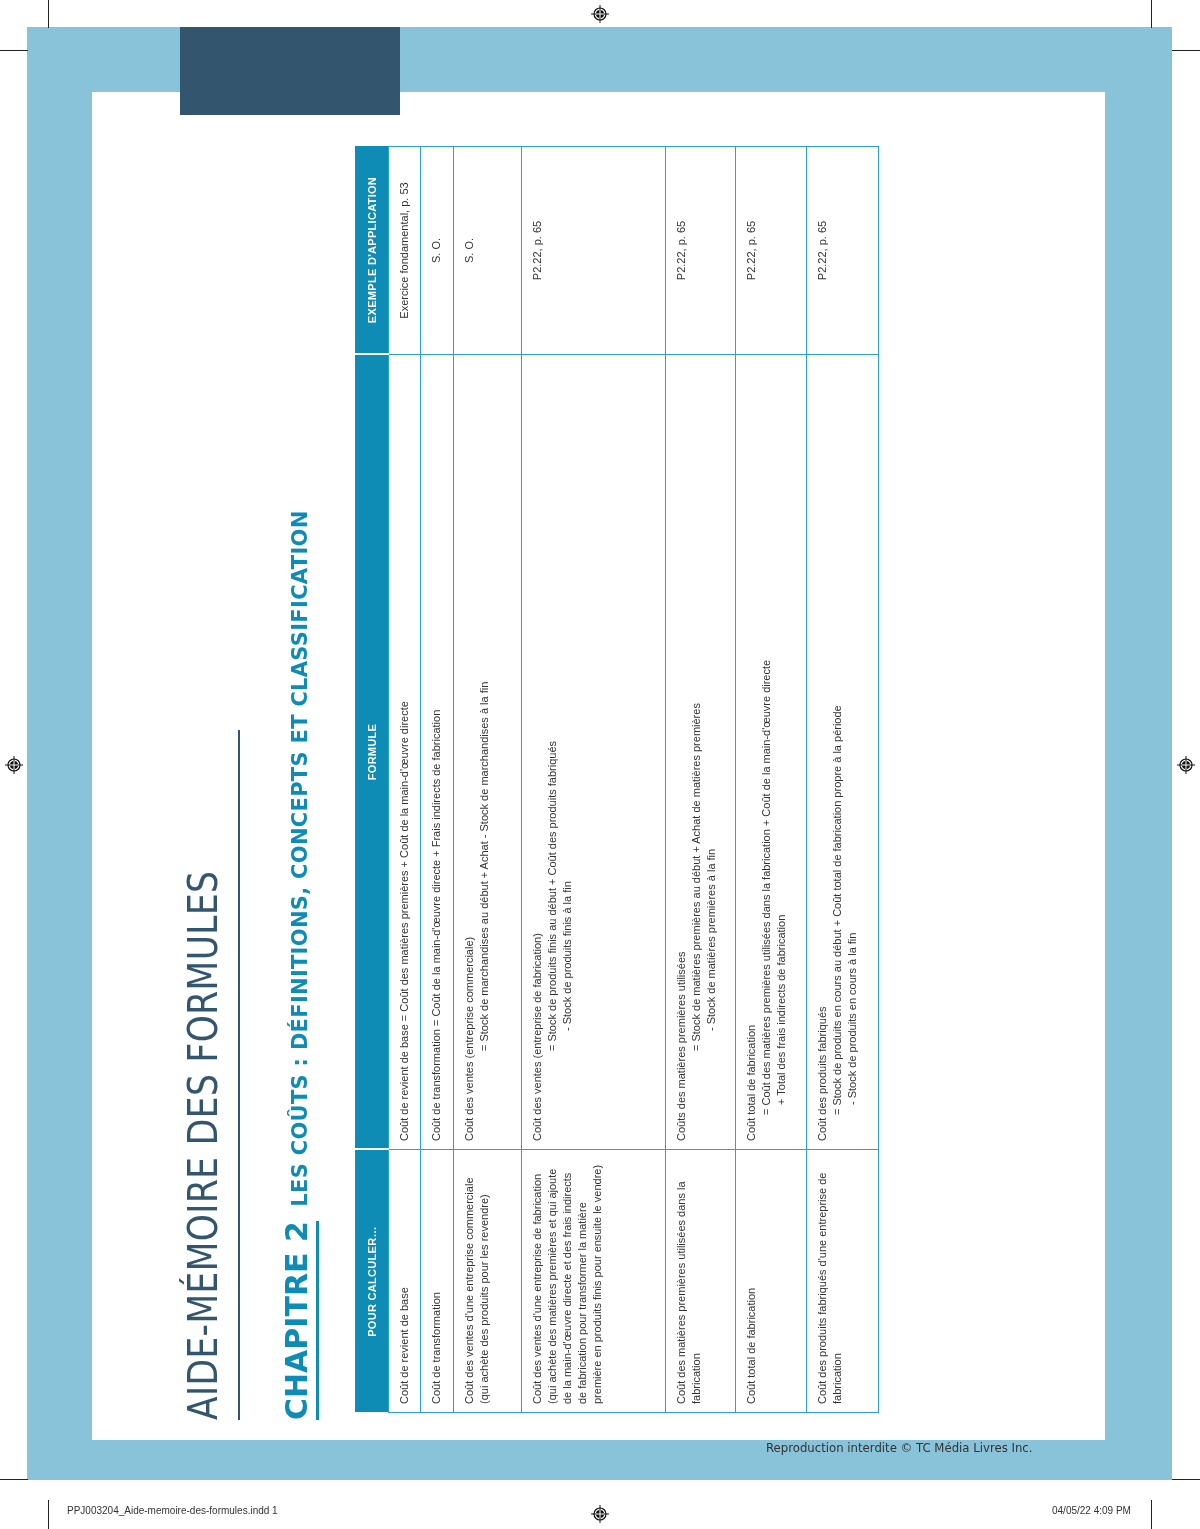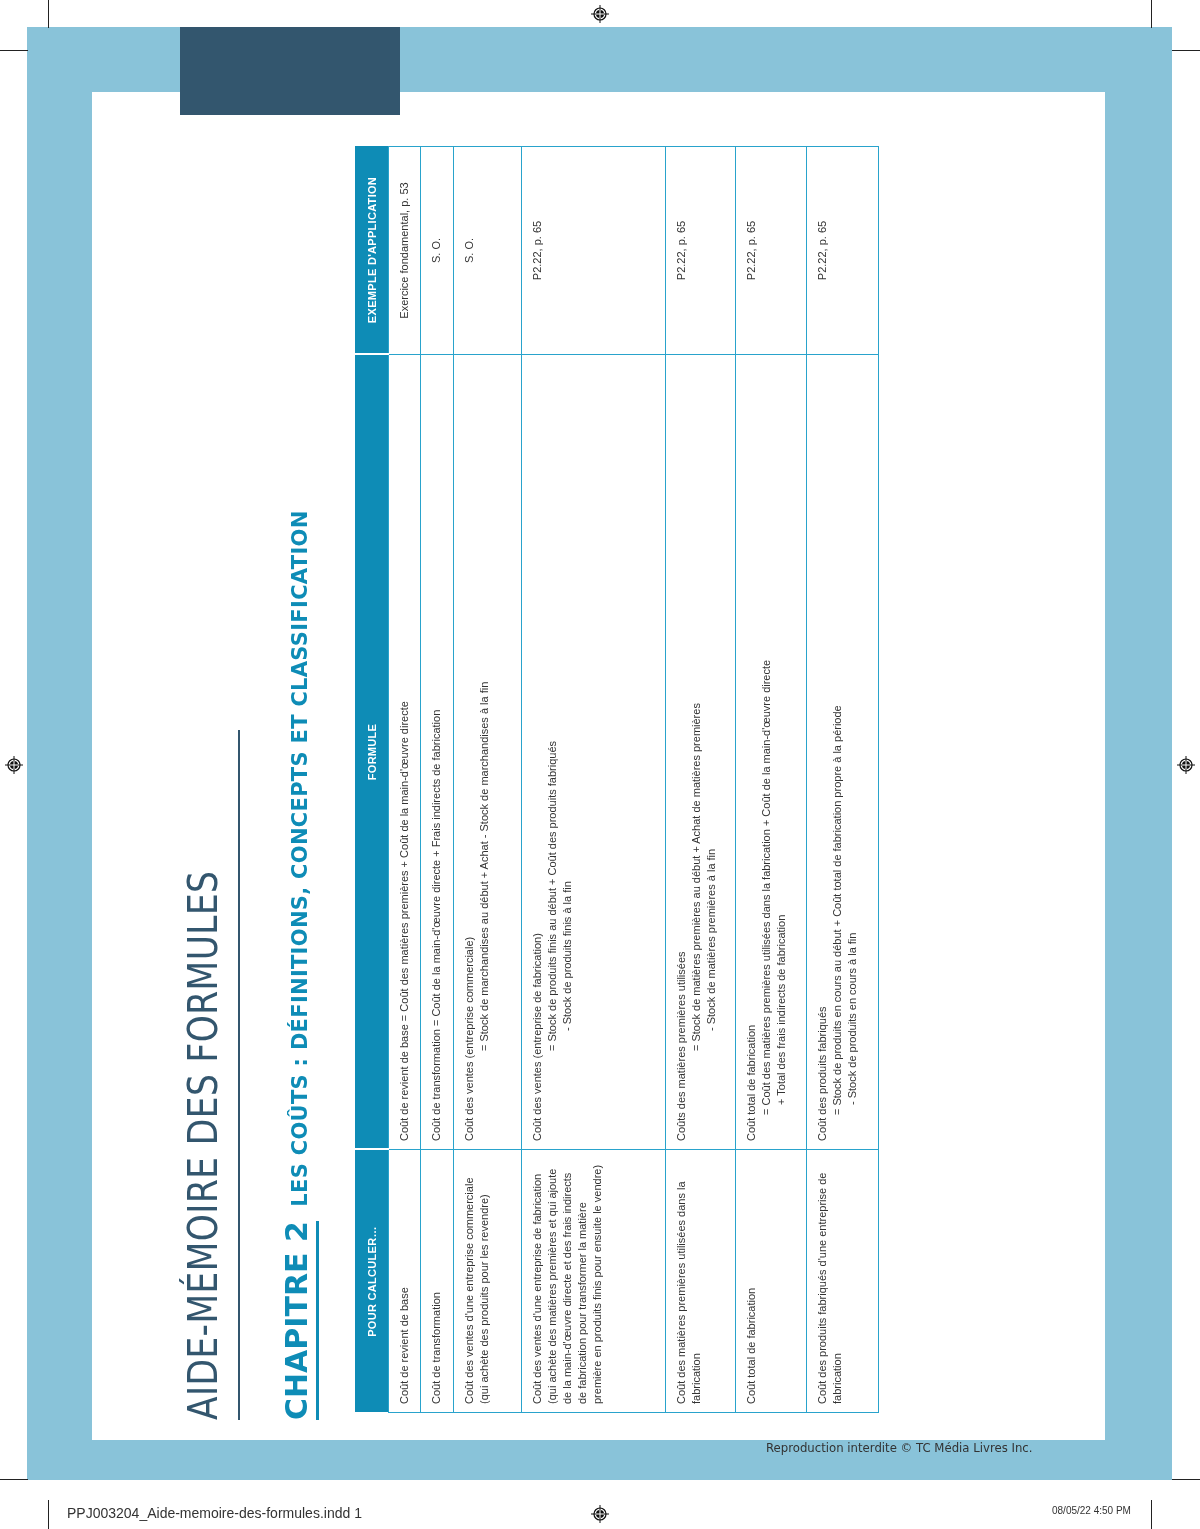--- a/index.html
+++ b/index.html
@@ -59,21 +59,21 @@
   table.formulas td.ex { text-align: center; }
   .indent1 { padding-left: 90px; display: block; }
   .indent2 { padding-left: 110px; display: block; }
   .indent1b { padding-left: 26px; display: block; }
 
   
   .footer-copy {
     position: absolute; left: 766px; top: 1440px; font-family: "DejaVu Sans", sans-serif;
     font-size: 13px; color: #333; white-space: nowrap; transform: scaleX(0.9); transform-origin: 0 0;
   }
-  .slug-left { position: absolute; left: 67px; top: 1505px; font-size: 14px; color: #333; white-space: nowrap; }
+  .slug-left { position: absolute; left: 67px; top: 1505px; font-size: 10px; color: #333; white-space: nowrap; }
   .slug-right { position: absolute; left: 1052px; top: 1505px; font-size: 10px; color: #333; white-space: nowrap; }
 </style>
 </head>
 <body>
 
 <div class="frame"></div>
 <div class="inner"></div>
 <div class="navy-tab"></div>
 
 <div class="crop" style="left:48px;top:0;width:1px;height:28px;"></div>
@@ -195,13 +195,13 @@
           <span class="indent1b" style="padding-left:36px">- Stock de produits en cours à la fin</span>
         </td>
         <td class="ex">P2.22, p. 65</td>
       </tr>
     </tbody>
   </table>
 </div>
 
 <div class="footer-copy">Reproduction interdite © TC Média Livres Inc.</div>
 <div class="slug-left">PPJ003204_Aide-memoire-des-formules.indd   1</div>
-<div class="slug-right">08/05/22   4:50 PM</div>
+<div class="slug-right">04/05/22   4:09 PM</div>
 
 </body></html>

